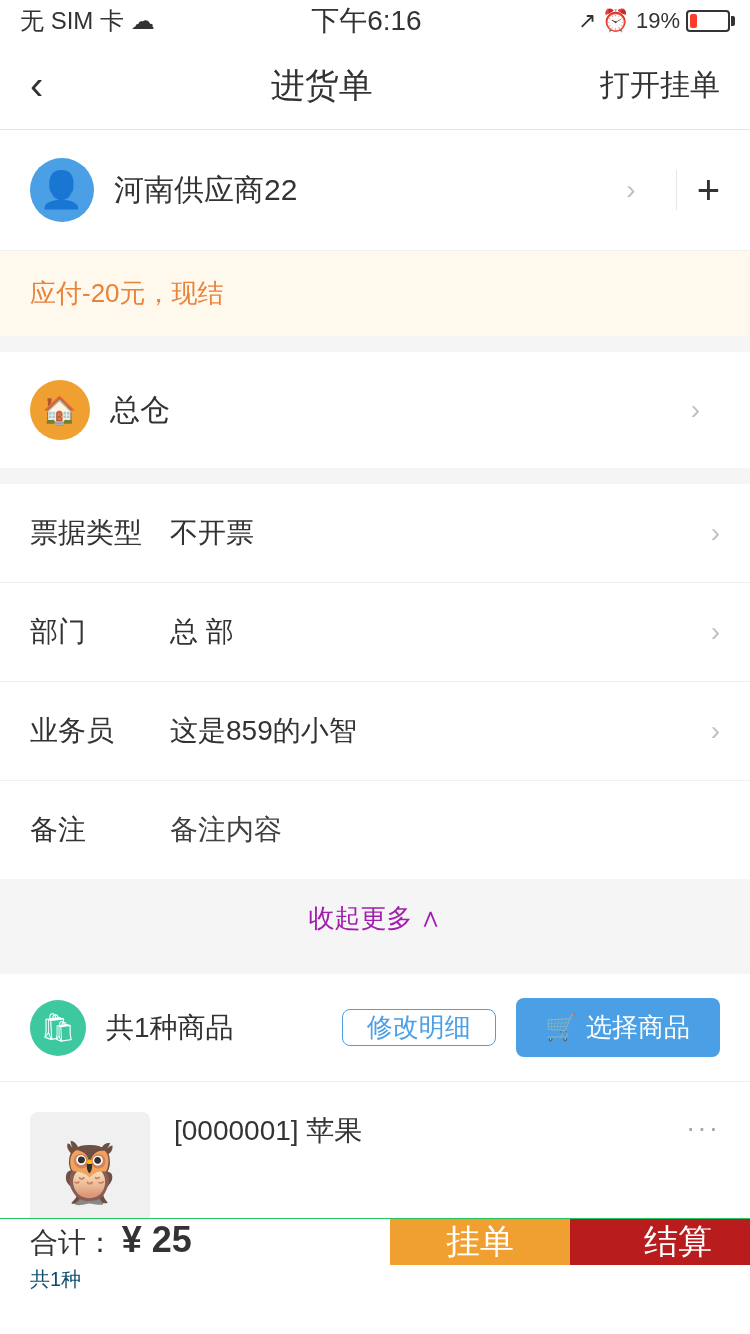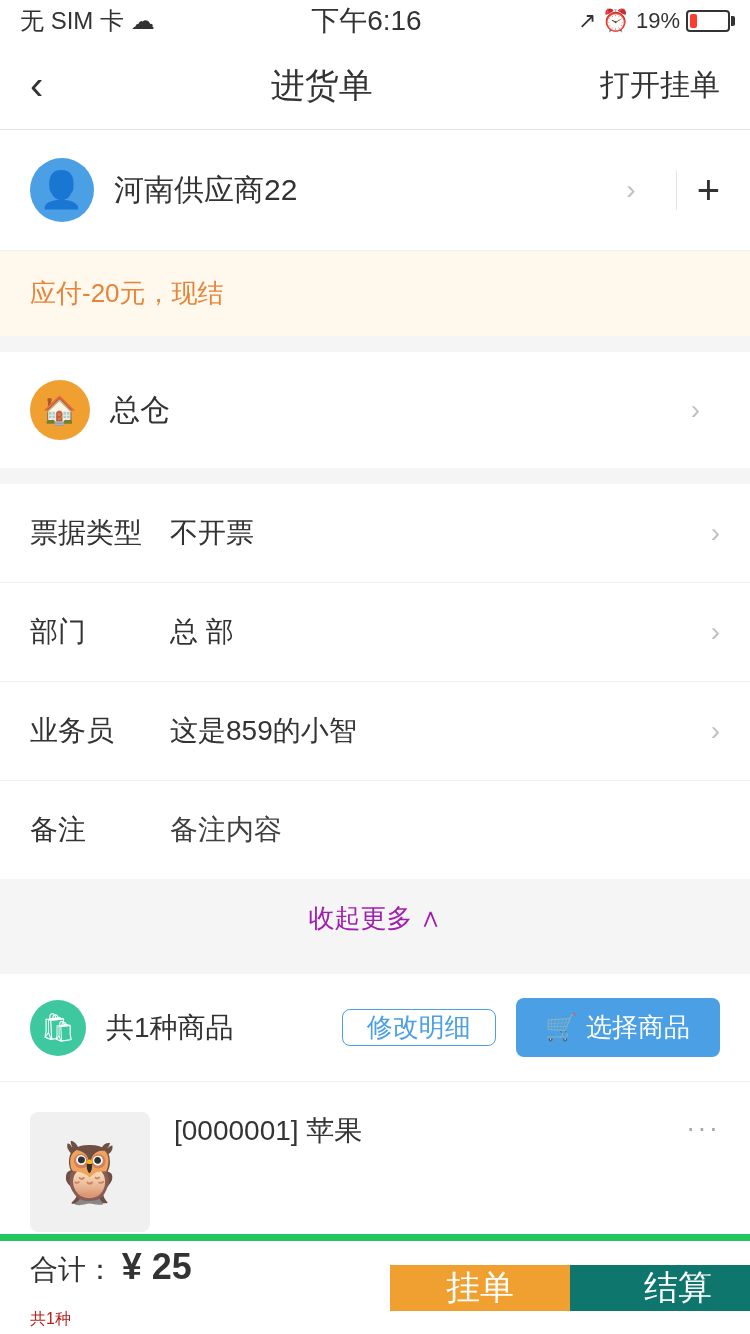--- a/index.html
+++ b/index.html
@@ -180,49 +180,49 @@
     .product-price .blue { color: #4a9fe5; }
     .product-menu { color: #aaa; font-size: 28px; }
     .more-dots { letter-spacing: 2px; }
 
     
     .bottom-bar {
       position: fixed;
       bottom: 0;
       left: 0;
       width: 750px;
-      height: 100px;
-      display: flex;
-      align-items: center;
-      background: #fff;
-      border-top: 7px solid #22c55e;
+      height: 116px;
+      display: flex;
+      align-items: flex-start;
+      background: #fff;
+      border-top: 1px solid #22c55e;
     }
     .total-section {
       flex: 1;
       display: flex;
       flex-direction: column;
       justify-content: center;
       padding: 0 30px;
     }
     .total-amount { font-size: 36px; font-weight: 600; color: #333; display: inline; }
-    .total-count { font-size: 16px; color: #b91c1c; margin-top: 20px; }
+    .total-count { font-size: 20px; color: #0c4a6e; margin-top: 4px; }
     .btn-hang {
       width: 180px;
       background: #f0a030;
       color: #fff;
       font-size: 34px;
       border: none;
       display: flex;
       align-items: center;
       justify-content: center;
       margin-left: 21px;
     }
     .btn-checkout {
       width: 180px;
-      background: #0f766e;
+      background: #b91c1c;
       color: #fff;
       font-size: 34px;
       border: none;
       display: flex;
       align-items: center;
       justify-content: center;
       padding-left: 36px;
     }
 
     

